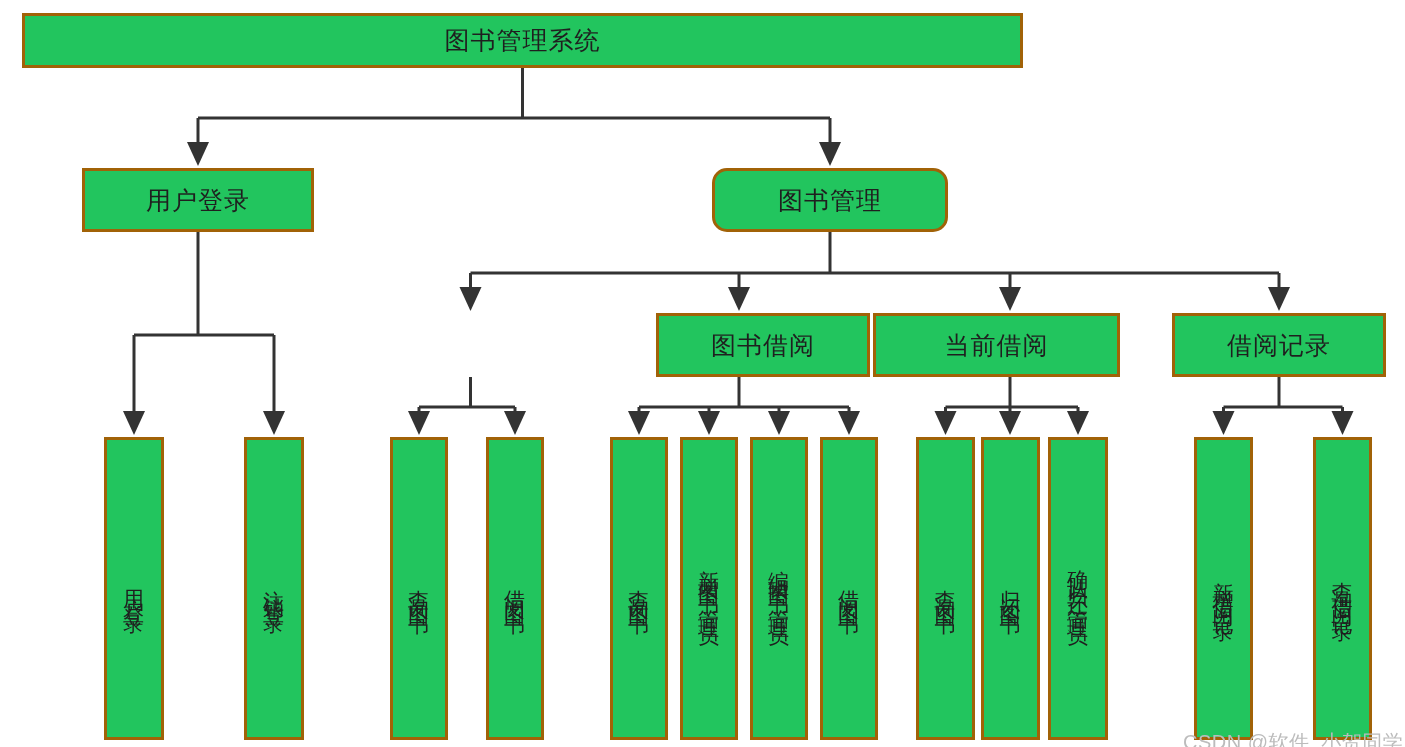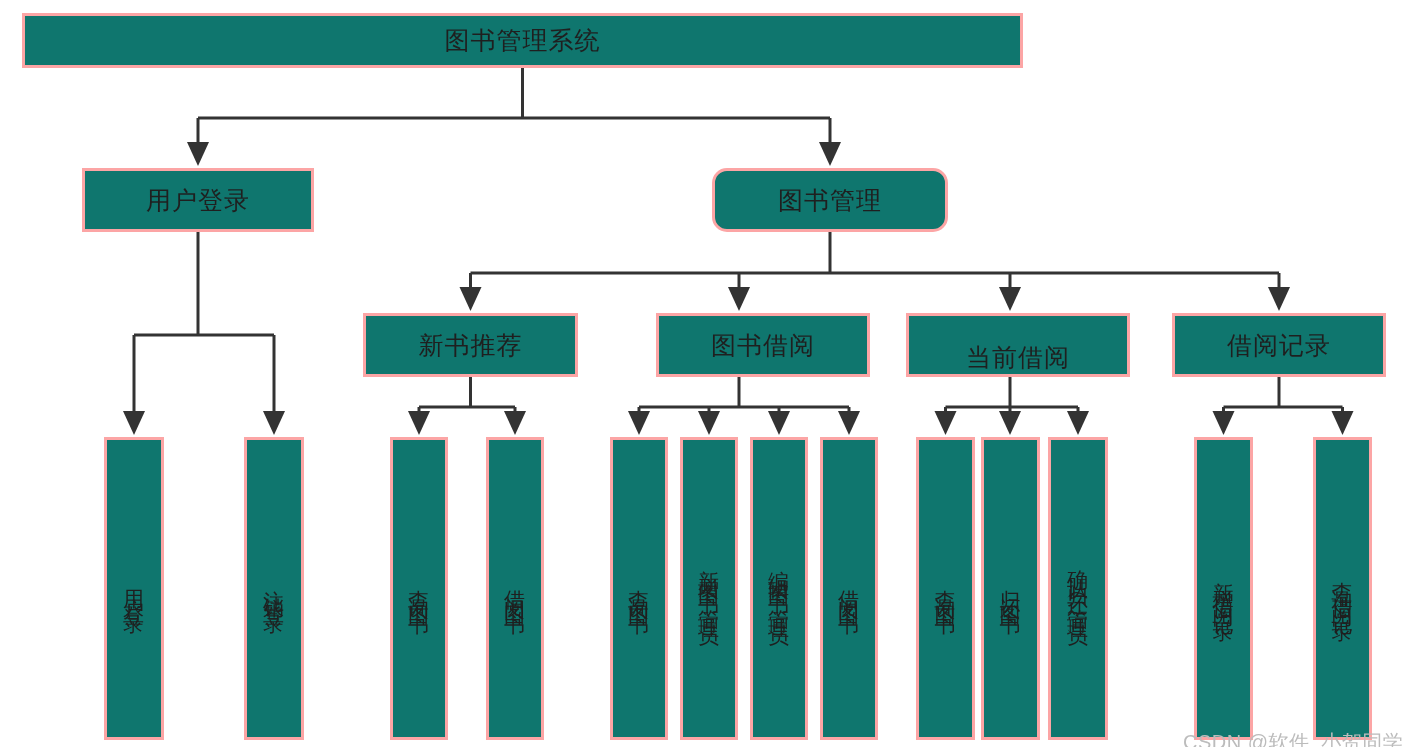--- a/index.html
+++ b/index.html
@@ -14,22 +14,22 @@
   }
   #connectors {
     position: absolute;
     left: 0; top: 0;
     width: 1405px; height: 747px;
     z-index: 1;
   }
   .node {
     position: absolute;
     box-sizing: border-box;
-    border: 3px solid #fca5a5;
-    background: #0f766e;
+    border: 3px solid #a16207;
+    background: #22c55e;
     display: flex;
     align-items: center;
     justify-content: center;
     z-index: 2;
     font-size: 25px;
     letter-spacing: 1px;
     color: #1f1f1f;
     white-space: nowrap;
   }
   .leaf {
@@ -130,27 +130,24 @@
     <span>图书管理系统</span>
   </div>
 
   <div class="node" style="left:82px; top:168px; width:232px; height:64px;">
     <span>用户登录</span>
   </div>
   <div class="node" style="left:712px; top:168px; width:236px; height:64px;border-radius:15px;">
     <span>图书管理</span>
   </div>
 
-  <div class="node" style="left:363px; top:313px; width:215px; height:64px;">
-    <span>新书推荐</span>
-  </div>
   <div class="node" style="left:656px; top:313px; width:214px; height:64px;">
     <span>图书借阅</span>
   </div>
-  <div class="node" style="left:906px; top:313px; width:224px; height:64px;align-items:flex-end;">
+  <div class="node" style="left:873px; top:313px; width:247px; height:64px;">
     <span>当前借阅</span>
   </div>
   <div class="node" style="left:1172px; top:313px; width:214px; height:64px;">
     <span>借阅记录</span>
   </div>
 
   <div class="node leaf" style="left:104px; top:437px; width:60px; height:303px;">
     <span>用户登录</span>
   </div>
   <div class="node leaf" style="left:244px; top:437px; width:60px; height:303px;">

